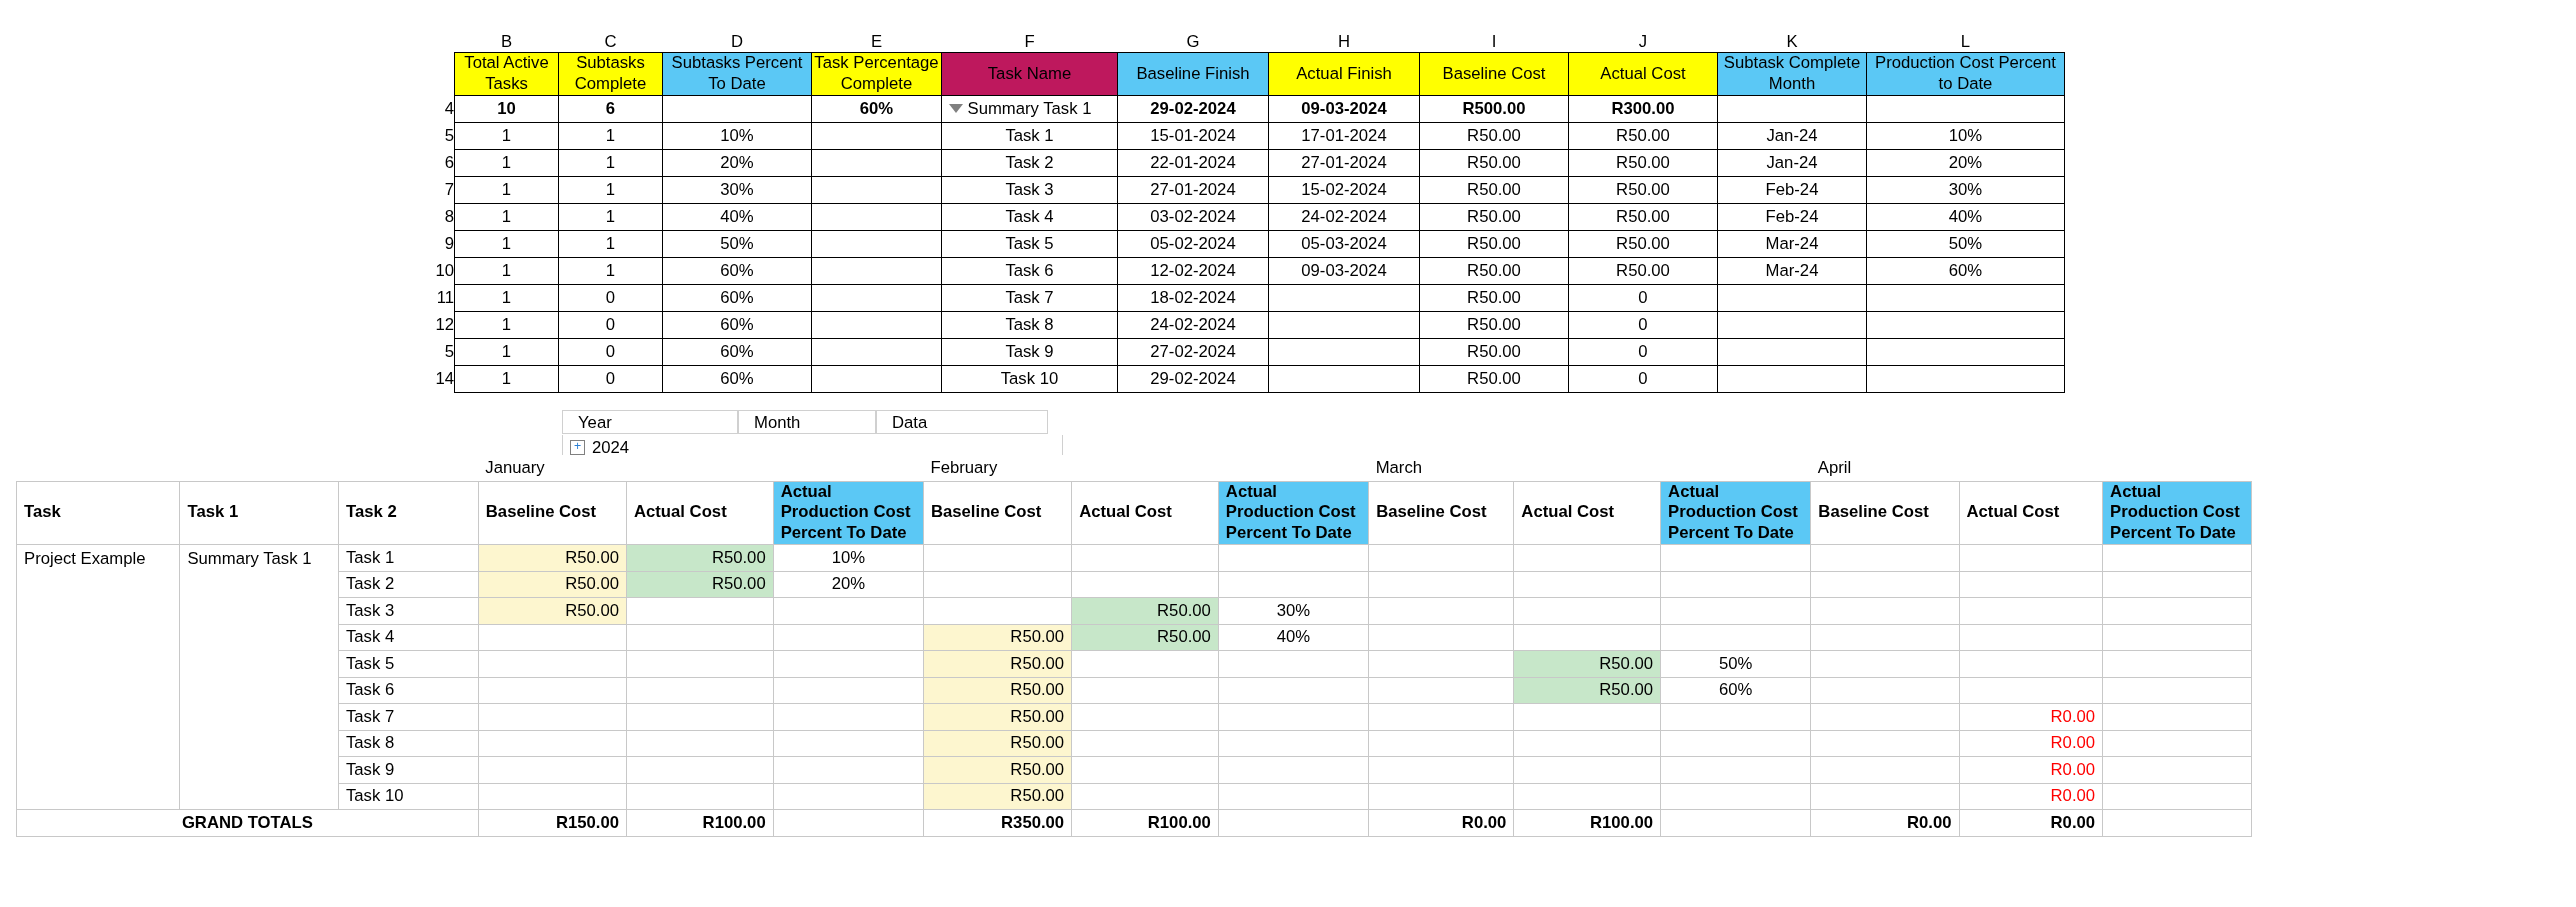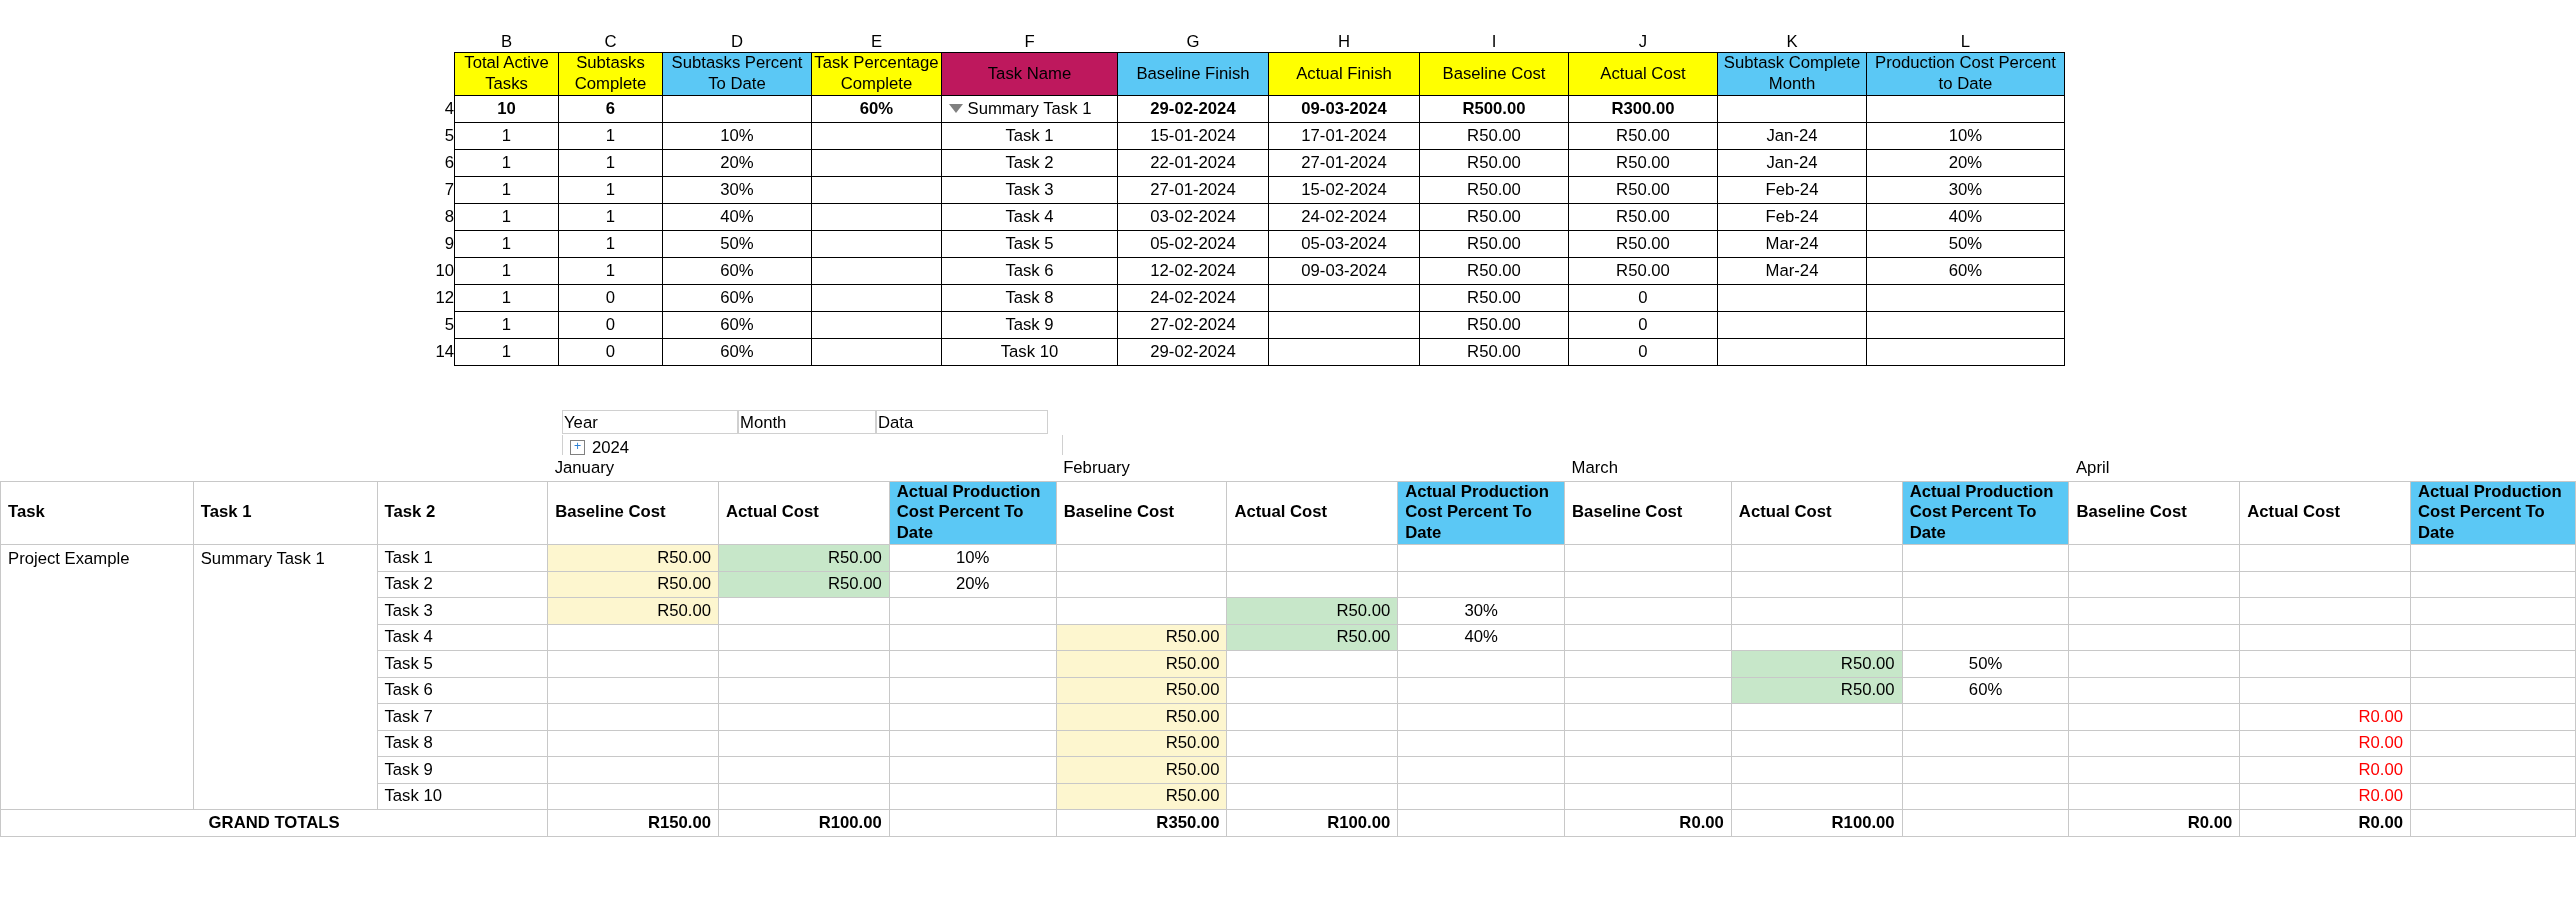--- a/index.html
+++ b/index.html
@@ -108,21 +108,21 @@
   }
   .pivot-head .hrow {
     display: flex;
     height: 26px;
     align-items: center;
   }
   .pivot-head .hcell {
     border: 0.9px solid #d0d0d0;
     height: 24.6px;
     line-height: 24.6px;
-    padding-left: 1px;
+    padding-left: 15px;
     box-sizing: border-box;
     background: #fff;
   }
   .hc-year  { width: 176px; }
   .hc-month { width: 138px; }
   .hc-data  { width: 172px; }
   .year-row {
     display: flex;
     height: 26px;
     align-items: center;
@@ -141,23 +141,23 @@
     font-size: 12.3px;
     line-height: 11.4px;
     text-align: center;
     margin-right: 7px;
     background: #fff;
   }
 
   
   .bottom-wrap {
     position: absolute;
-    left: 0px;
+    left: 16px;
     top: 455px;
-    width: 2576px;
+    width: 2236px;
   }
   table.pivot {
     border-collapse: collapse;
     font-size: 16.7px;
     table-layout: fixed;
   }
   table.pivot td {
     border: 0.9px solid #c8c8c8;
     height: 25.5px;
     padding: 0 7px;
@@ -320,20 +320,34 @@
       <td class="cell"></td>
       <td class="cell">Task 6</td>
       <td class="cell">12-02-2024</td>
       <td class="cell">09-03-2024</td>
       <td class="cell">R50.00</td>
       <td class="cell">R50.00</td>
       <td class="cell">Mar-24</td>
       <td class="cell">60%</td>
     </tr>
     <tr>
+      <td class="rowno">11</td>
+      <td class="cell">1</td>
+      <td class="cell">0</td>
+      <td class="cell">60%</td>
+      <td class="cell"></td>
+      <td class="cell">Task 7</td>
+      <td class="cell">18-02-2024</td>
+      <td class="cell"></td>
+      <td class="cell">R50.00</td>
+      <td class="cell">0</td>
+      <td class="cell"></td>
+      <td class="cell"></td>
+    </tr>
+    <tr>
       <td class="rowno">12</td>
       <td class="cell">1</td>
       <td class="cell">0</td>
       <td class="cell">60%</td>
       <td class="cell"></td>
       <td class="cell">Task 8</td>
       <td class="cell">24-02-2024</td>
       <td class="cell"></td>
       <td class="cell">R50.00</td>
       <td class="cell">0</td>

